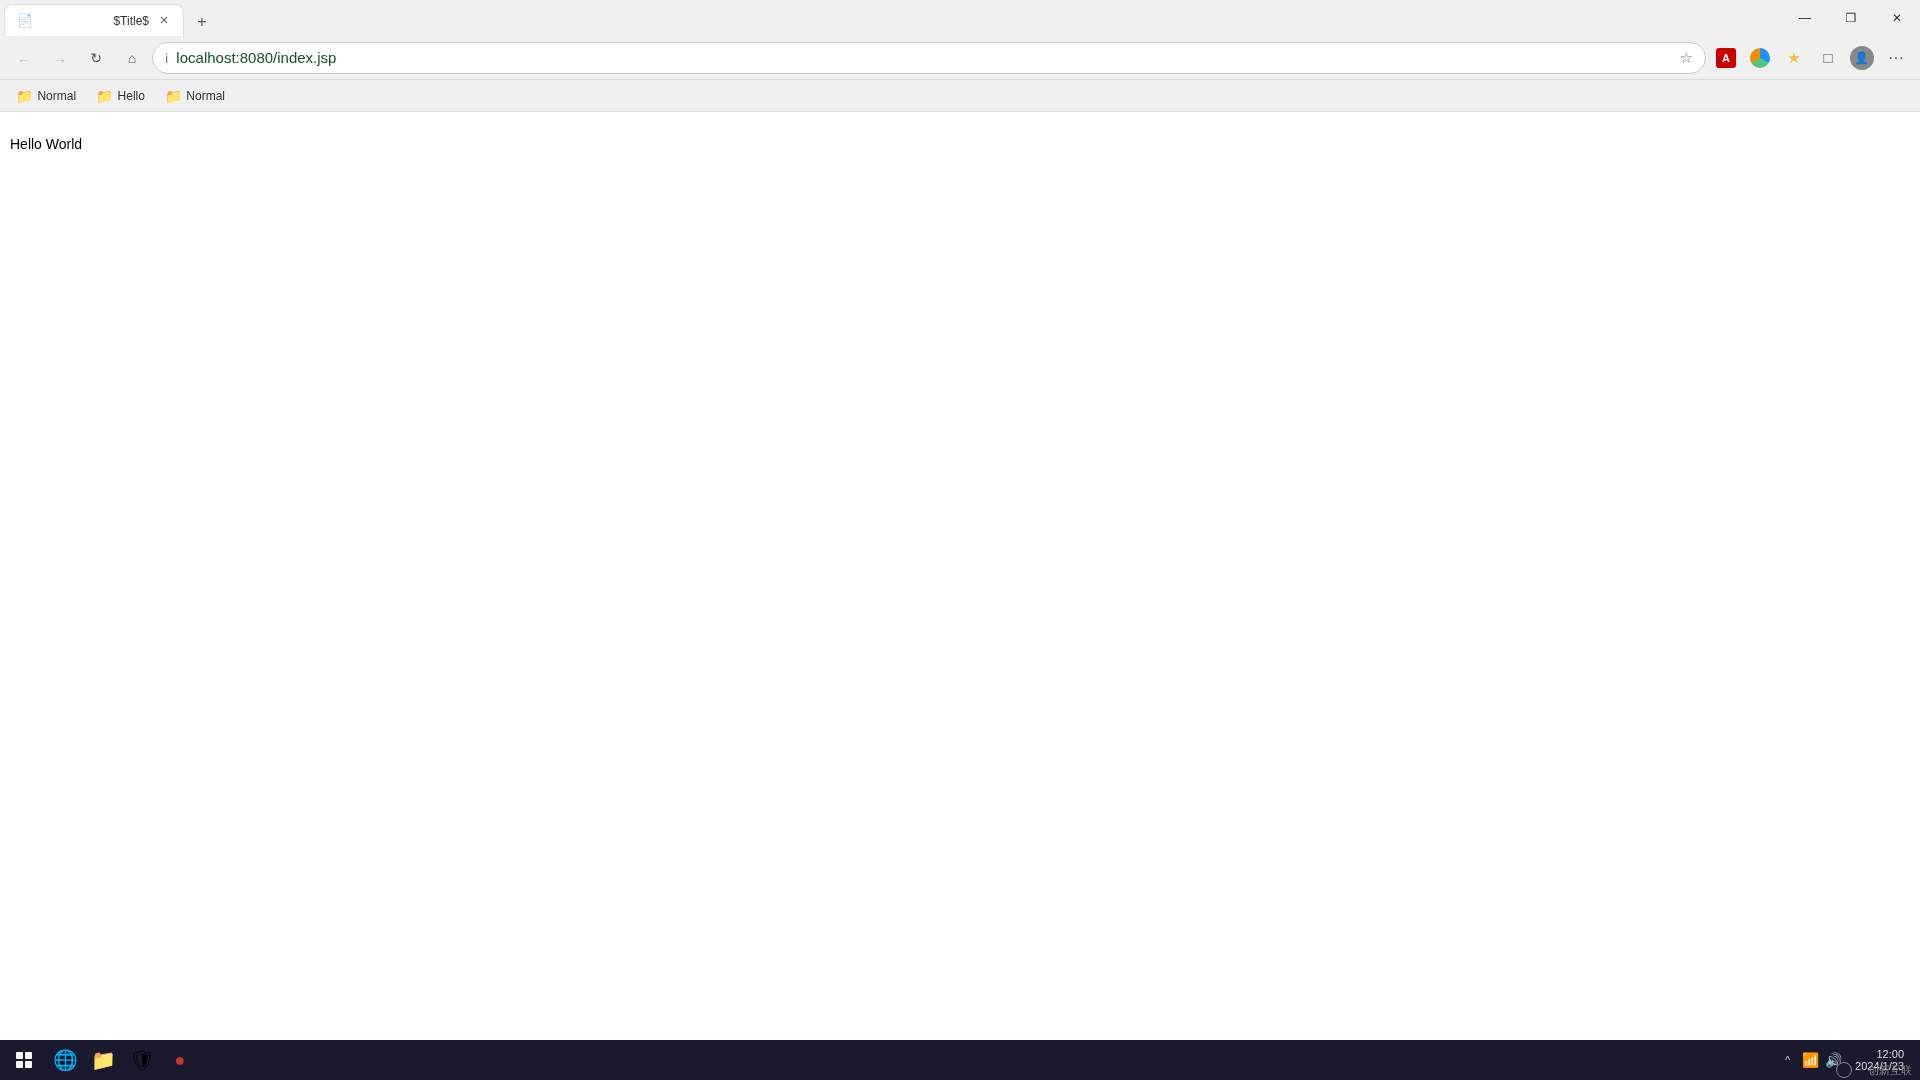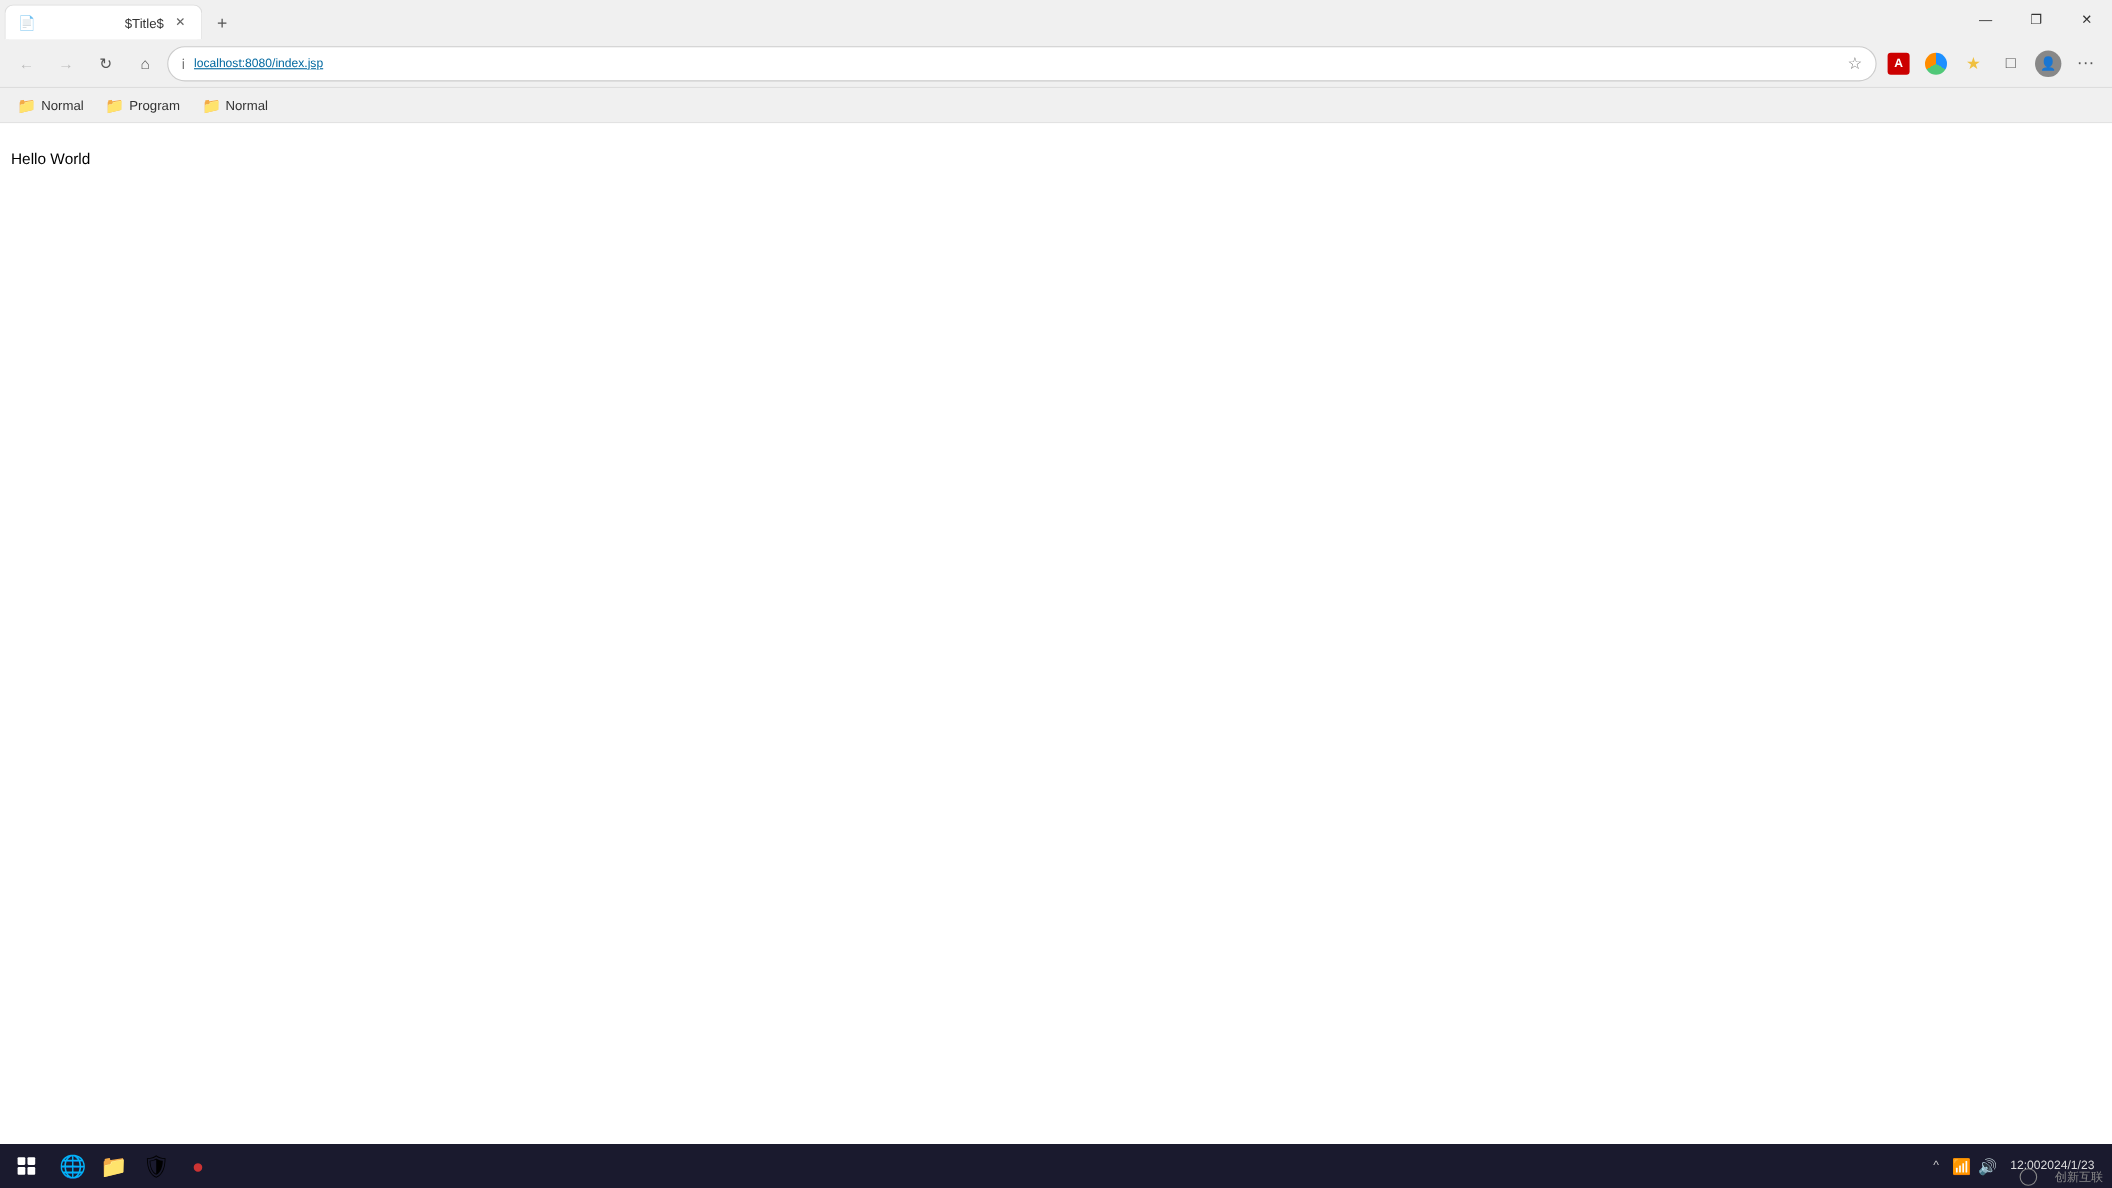--- a/index.html
+++ b/index.html
@@ -144,23 +144,22 @@
       color: #333;
     }
 
     .address-icon {
       font-size: 13px;
       color: #777;
     }
 
     .address-text {
       flex: 1;
-      font-size: 11px;
-      color: #0369a1;
-      text-decoration: underline;
+      font-size: 15px;
+      color: #14532d;
     }
 
     .address-star {
       color: #777;
       font-size: 15px;
       cursor: pointer;
     }
 
     .toolbar-right {
       display: flex;
@@ -408,21 +407,21 @@
     </div>
   </div>
 
   <div class="bookmarks-bar">
     <div class="bookmark-item">
       <span class="bookmark-folder-icon">📁</span>
       <span>Normal</span>
     </div>
     <div class="bookmark-item">
       <span class="bookmark-folder-icon">📁</span>
-      <span>Program</span>
+      <span>Hello</span>
     </div>
     <div class="bookmark-item">
       <span class="bookmark-folder-icon">📁</span>
       <span>Normal</span>
     </div>
   </div>
 
   <div class="content-area">
     <p class="page-text">Hello World</p>
   </div>
@@ -441,21 +440,21 @@
       <div class="taskbar-item">📁</div>
       <div class="taskbar-item">🛡</div>
       <div class="taskbar-item" style="color: #cc3333; font-size:18px;">●</div>
     </div>
     <div class="taskbar-right">
       <div class="taskbar-right-item">^</div>
       <div class="taskbar-right-item system-tray">
         <span class="wifi-icon">📶</span>
         <span class="volume-icon">🔊</span>
       </div>
-      <div class="taskbar-right-item" style="flex-direction:row; align-items:flex-end; font-size:11px; color:#ddd;">
+      <div class="taskbar-right-item" style="flex-direction:column; align-items:flex-end; font-size:11px; color:#ddd;">
         <span>12:00</span>
         <span>2024/1/23</span>
       </div>
     </div>
     <div class="watermark">
       <span style="width:16px;height:16px;border-radius:50%;border:1px solid #888;display:inline-block;"></span>
       <span>创新互联</span>
     </div>
   </div>
 

